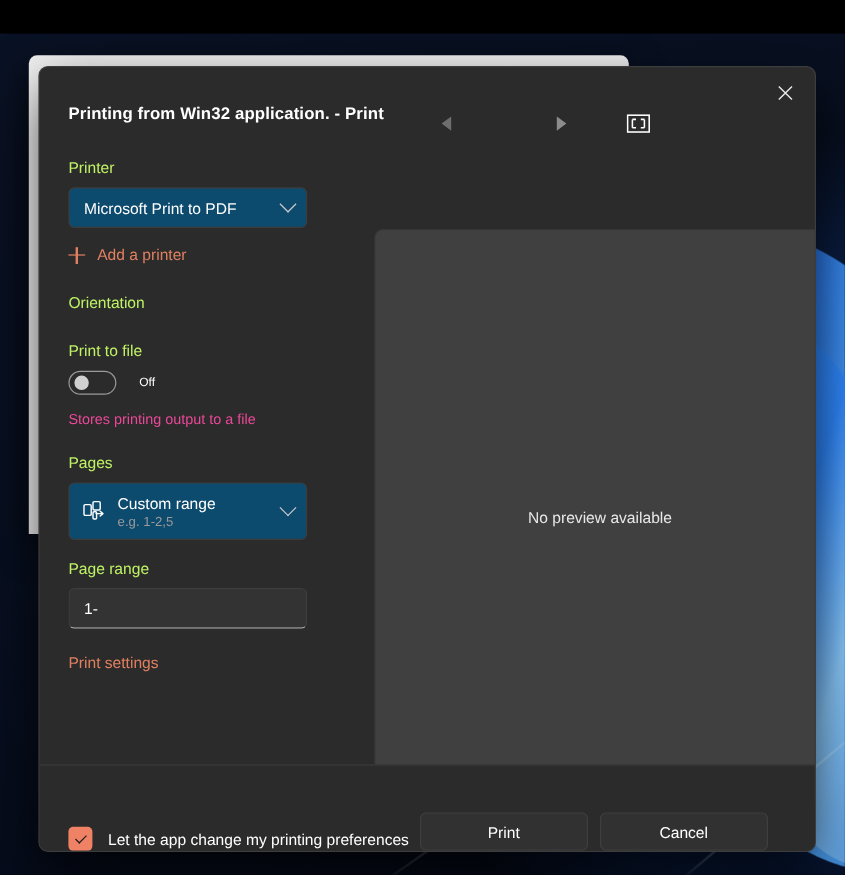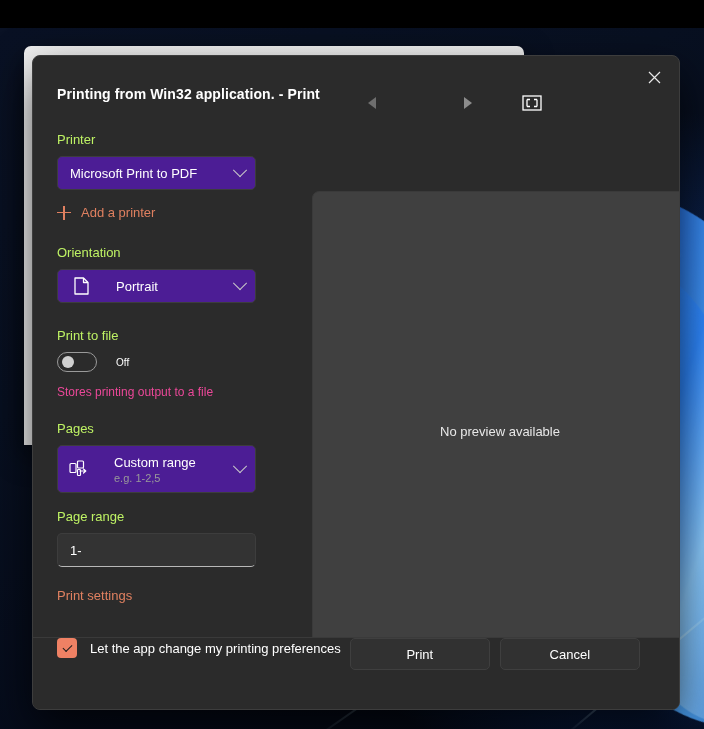--- a/index.html
+++ b/index.html
@@ -136,30 +136,29 @@
     left: 24px; top: 0;
     width: 230px;
   }
   .sec-label {
     font-size: 13px;
     color: #bef264;
     margin-bottom: 9px;
   }
   .combo {
     width: 199px;
-    background: #4c1d95;
+    background: #0c4a6e;
     border: 1px solid #3d3d3d;
     border-radius: 5px;
     height: 34px;
     display: flex;
     align-items: center;
     padding: 0 10px 0 12px;
     cursor: pointer;
     position: relative;
-    gap: 16px;
   }
   .combo.tall { height: 48px; padding-left: 10px; }
   .combo-text { font-size: 13px; color: #ffffff; flex: 1; }
   .combo-sub  { font-size: 11px; color: #9a9a9a; margin-top: 2px; }
   .combo-stack { flex: 1; display: flex; flex-direction: column; justify-content: center; }
   .chev {
     width: 10px; height: 10px;
     border-right: 1.6px solid #c9c9c9;
     border-bottom: 1.6px solid #c9c9c9;
     transform: rotate(45deg) translate(-2px,-2px);
@@ -262,21 +261,21 @@
   }
 
   
   #dlg-footer {
     position: absolute;
     left: 0; bottom: 0;
     width: 648px; height: 72px;
     background: #2b2b2b;
     border-top: 1px solid #3a3a3a;
     display: flex;
-    align-items: flex-start;
+    align-items: flex-end;
   }
   #cb-row {
     display: flex;
     align-items: center;
     margin-left: 24px;
     cursor: pointer;
   }
   .checkbox {
     width: 20px; height: 20px;
     border-radius: 4px;
@@ -366,30 +365,20 @@
         <span class="combo-text">Microsoft Print to PDF</span>
         <span class="chev"></span>
       </div>
 
       <div class="link-row">
         <span class="plus"></span>
         <span class="link-text">Add a printer</span>
       </div>
 
       <div class="sec-label" style="margin-top:25px;">Orientation</div>
-      <div class="combo">
-        <span class="combo-icon">
-          <svg width="15" height="18" viewBox="0 0 15 18">
-            <path d="M1 1 H9.5 L14 5.5 V17 H1 Z" fill="none" stroke="#ffffff" stroke-width="1.3" stroke-linejoin="round"></path>
-            <path d="M9.5 1 V5.5 H14" fill="none" stroke="#ffffff" stroke-width="1.3" stroke-linejoin="round"></path>
-          </svg>
-        </span>
-        <span class="combo-text">Portrait</span>
-        <span class="chev"></span>
-      </div>
 
       <div class="sec-label" style="margin-top:25px;">Print to file</div>
       <div class="toggle-row">
         <div class="toggle">
           <span class="knob"></span>
         </div>
         <span class="toggle-state">Off</span>
       </div>
       <div class="hint">Stores printing output to a file</div>
 

